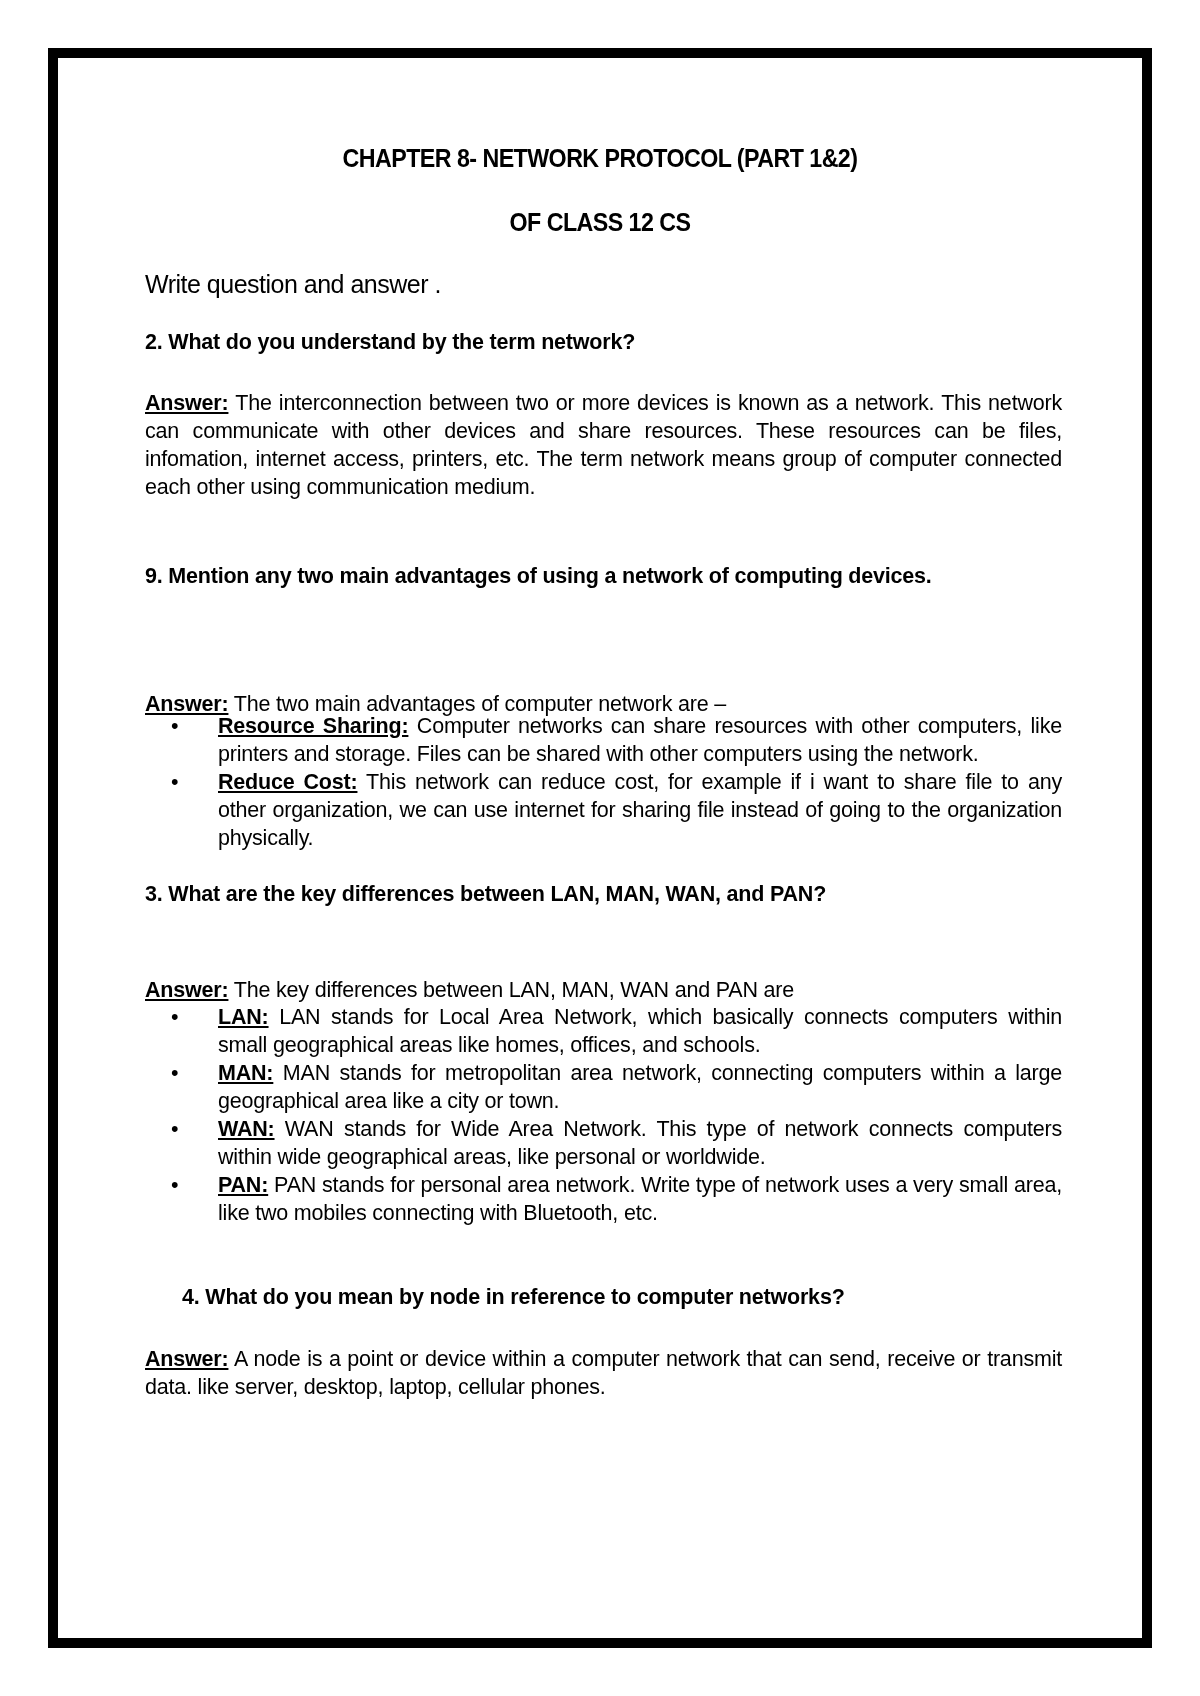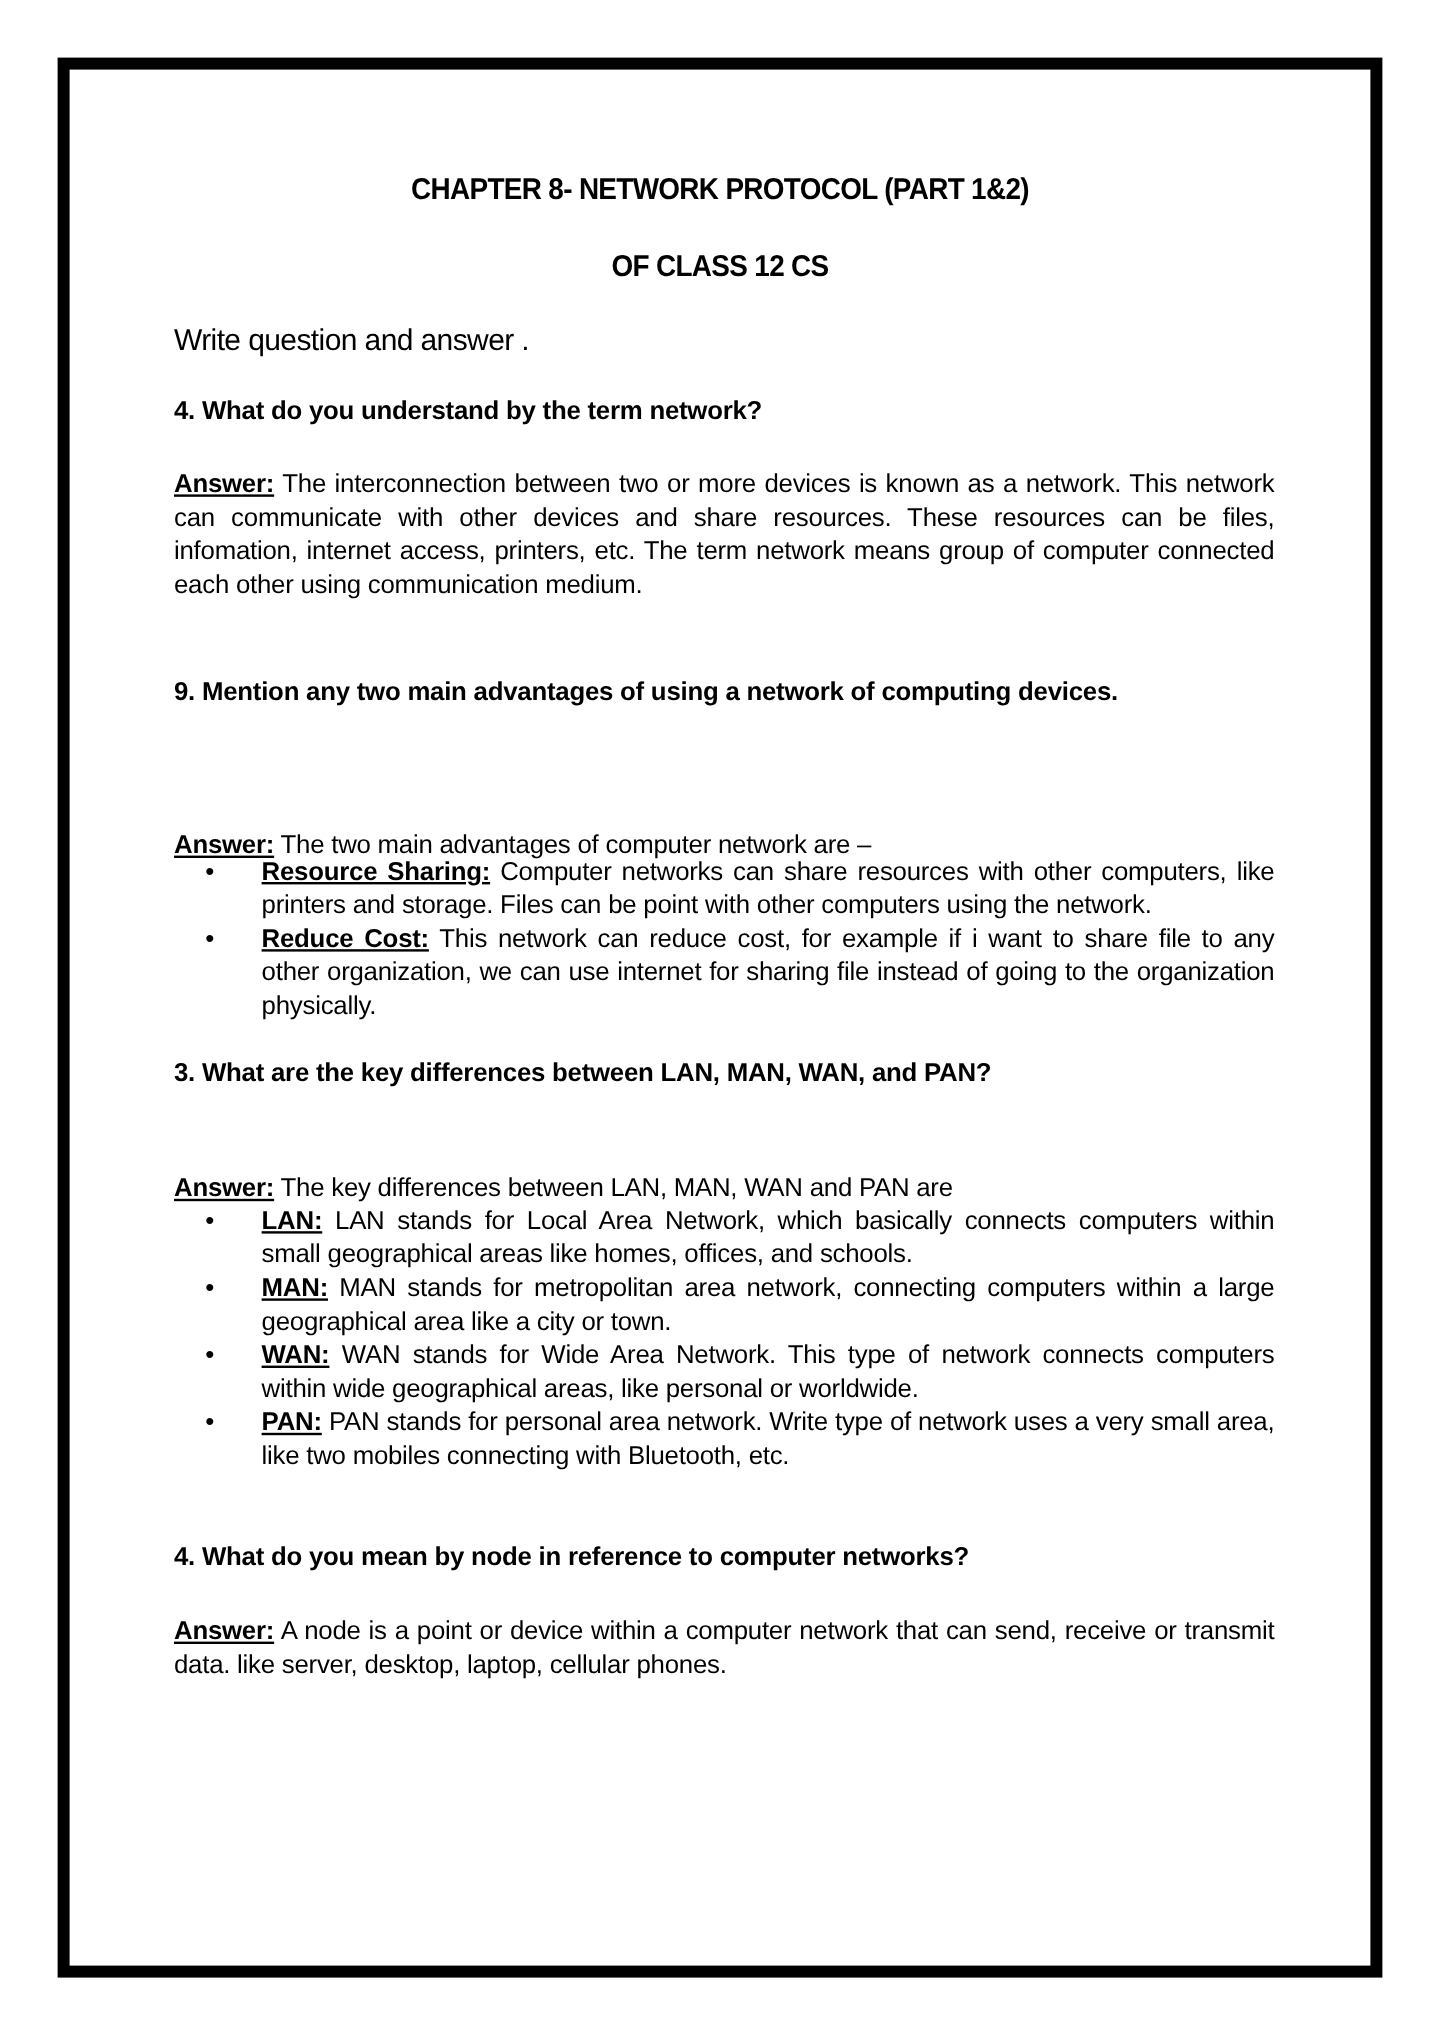--- a/index.html
+++ b/index.html
@@ -17,45 +17,45 @@
 </head>
 <body>
 
 <div class="frame"></div>
 
 <div class="title" style="top:144px;">CHAPTER 8- NETWORK PROTOCOL (PART 1&amp;2)</div>
 <div class="title" style="top:208px;">OF CLASS 12 CS</div>
 
 <div class="sub" style="top:270px;">Write question and answer .</div>
 
-<div class="block q" style="top:328px;">4. What do you understand by the term network?</div>
+<div class="block q" style="top:328px;">2. What do you understand by the term network?</div>
 <div class="block" style="top:389px;">
   <span class="lbl">Answer:</span><span> The interconnection between two or more devices is known as a network. This network can communicate with other devices and share resources. These resources can be files, infomation, internet access, printers, etc. The term network means group of  computer connected each other using communication medium.</span>
 </div>
 
 <div class="block q" style="top:562px;">9. Mention any two main advantages of using a network of computing devices.</div>
 <div class="block" style="top:690px;">
   <span class="lbl">Answer:</span><span> The two main advantages of computer network are –</span>
 </div>
 <div class="block" style="top:712px;">
   <ul>
-    <li><span class="bullet">•</span><span class="lbl">Resource Sharing:</span><span> Computer networks can share resources with other computers, like printers and storage. Files can be point with other computers using the network.</span></li>
+    <li><span class="bullet">•</span><span class="lbl">Resource Sharing:</span><span> Computer networks can share resources with other computers, like printers and storage. Files can be shared with other computers using the network.</span></li>
     <li><span class="bullet">•</span><span class="lbl">Reduce Cost:</span><span> This network can reduce cost, for example if i want to share file to any other organization, we can use internet for sharing file instead of going to the organization physically.</span></li>
   </ul>
 </div>
 
 <div class="block q" style="top:880px;">3. What are the key differences between LAN, MAN, WAN, and PAN?</div>
 <div class="block" style="top:942px;margin-top:34px;">
   <span class="lbl">Answer:</span><span> The key differences between LAN, MAN, WAN and PAN are</span>
 </div>
 <div class="block" style="top:1003px;">
   <ul>
     <li><span class="bullet">•</span><span class="lbl">LAN:</span><span> LAN stands for Local Area Network, which basically connects computers within small geographical areas like homes, offices, and schools.</span></li>
     <li><span class="bullet">•</span><span class="lbl">MAN:</span><span> MAN stands for metropolitan area network, connecting computers within a large geographical area like a city or town.</span></li>
     <li><span class="bullet">•</span><span class="lbl">WAN:</span><span> WAN stands for Wide Area Network. This type of network connects computers within wide geographical areas, like personal or worldwide.</span></li>
     <li><span class="bullet">•</span><span class="lbl">PAN:</span><span> PAN stands for personal area network. Write type of network uses a very small area, like two mobiles connecting with Bluetooth, etc.</span></li>
   </ul>
 </div>
 
-<div class="block q" style="top:1283px;">4. What do you mean by node in reference to computer networks?</div>
+<div class="block q" style="top:1283px;margin-left:37px;">4. What do you mean by node in reference to computer networks?</div>
 <div class="block" style="top:1345px;">
   <span class="lbl">Answer:</span><span> A node is a point or device within a computer network that can send, receive or transmit data. like server, desktop, laptop, cellular phones.</span>
 </div>
 
 </body></html>

